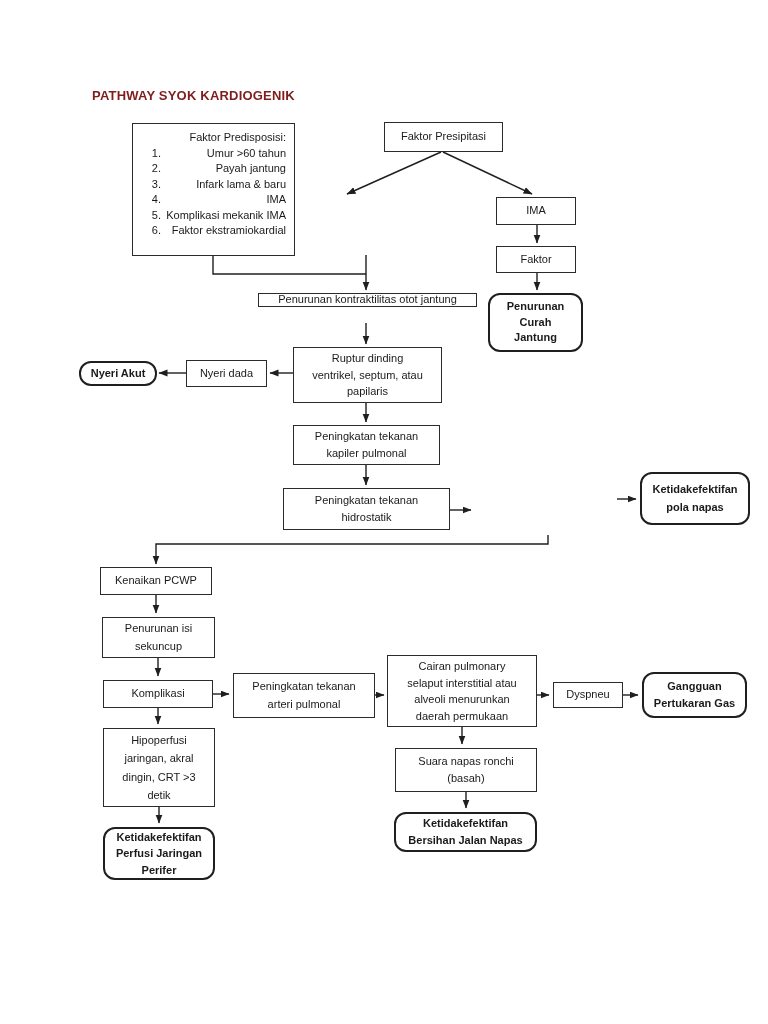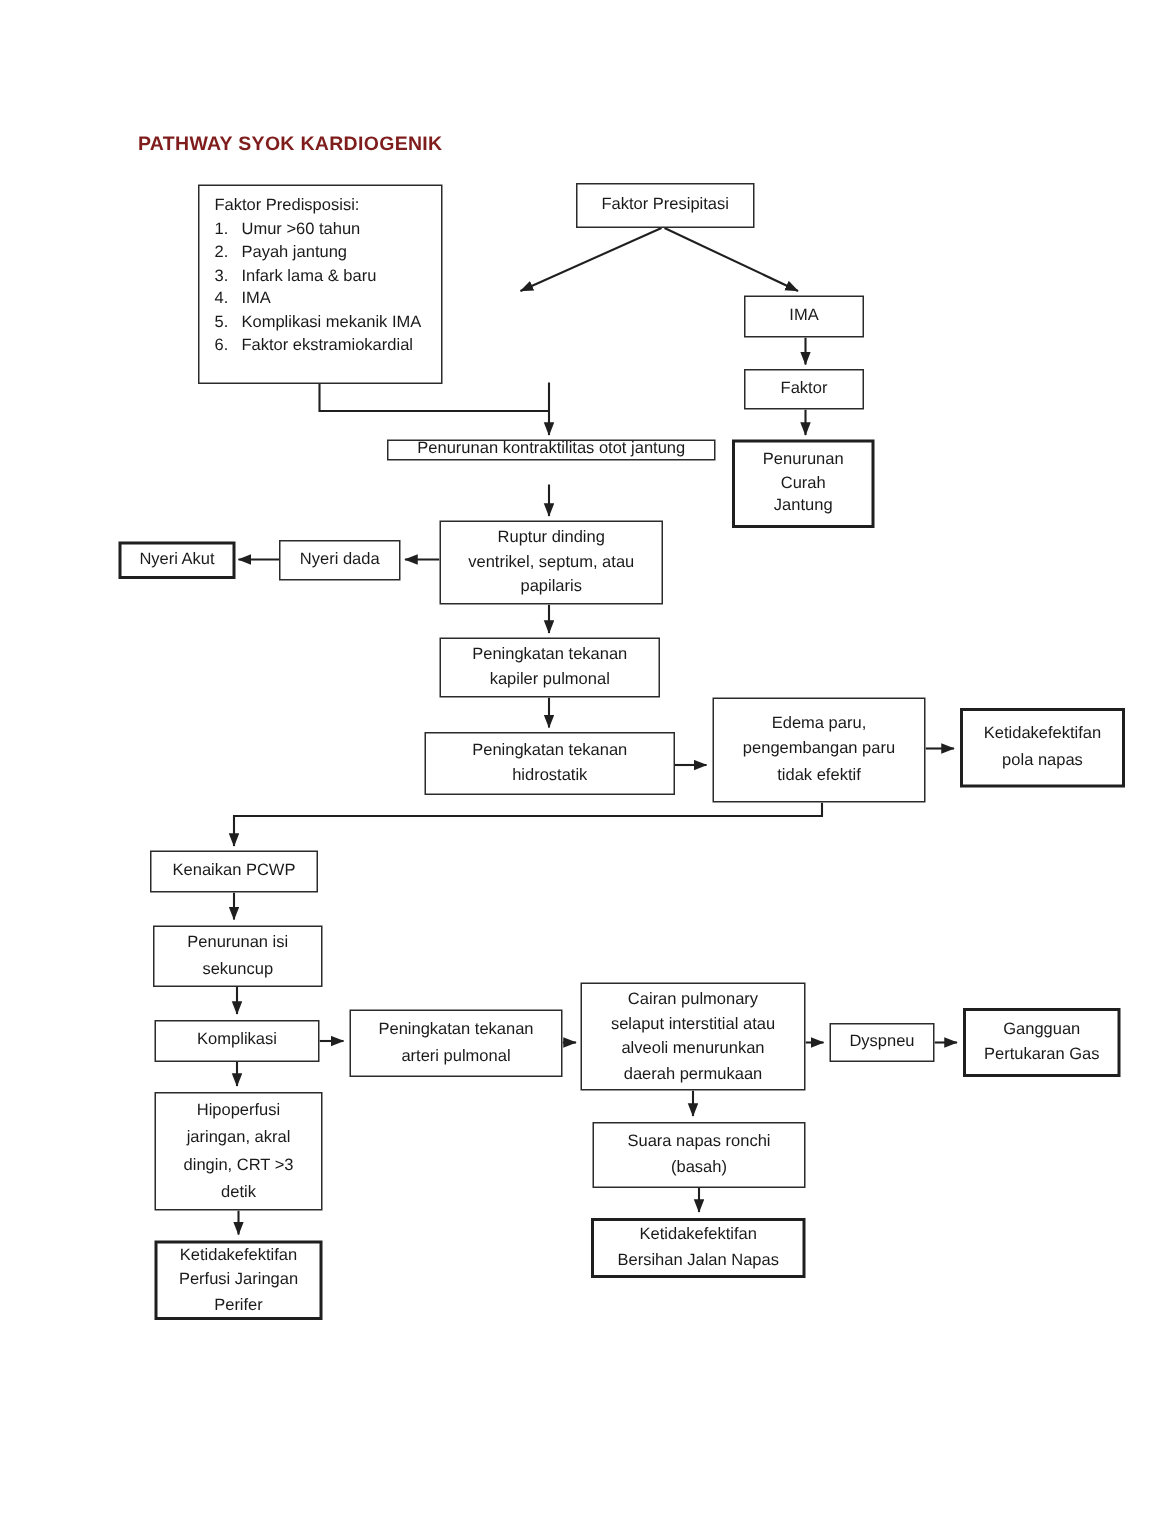--- a/index.html
+++ b/index.html
@@ -15,23 +15,23 @@
     font-size:13px;font-weight:bold;letter-spacing:.2px;color:#7f1d1d;
   }
   .connectors{position:absolute;left:0;top:0;width:768px;height:1024px;}
   .node{
     position:absolute;box-sizing:border-box;
     border:1.4px solid #2b2b2b;background:#fff;
     display:flex;align-items:center;justify-content:center;
     text-align:center;font-size:11px;line-height:1.55;
     white-space:pre-line;padding:1px 3px;color:#1a1a1a;
   }
-  .bold{font-weight:normal;border-width:2px;border-color:#1f1f1f;}
+  .bold{font-weight:bold;border-width:2px;border-color:#1f1f1f;border-radius:12px;}
   .list-node{
-    display:block;text-align:left;white-space:normal;
+    display:block;text-align:right;white-space:normal;
     padding:6px 8px 4px 10px;font-size:11px;line-height:15.5px;
   }
   .list-heading{margin:0 0 0 0;}
   .list-item{display:flex;}
   .list-item .num{flex:0 0 18px;}
   .list-item .itxt{flex:1 1 auto;}
 </style>
 </head>
 <body>
 
@@ -134,23 +134,20 @@
   <div class="node" style="left:186px;top:360px;width:81px;height:27px;">Nyeri dada</div>
 
   <div class="node bold" style="left:79px;top:361px;width:78px;height:25px;text-align:right;">Nyeri Akut</div>
 
   <div class="node" style="left:293px;top:425px;width:147px;height:40px;">Peningkatan tekanan
 kapiler pulmonal</div>
 
   <div class="node" style="left:283px;top:488px;width:167px;height:42px;">Peningkatan tekanan
 hidrostatik</div>
 
-  <div class="node" style="left:475px;top:465px;width:142px;height:70px;">Edema paru,
-pengembangan paru
-tidak efektif</div>
 
   <div class="node bold" style="left:640px;top:472px;width:110px;height:53px;">Ketidakefektifan
 pola napas</div>
 
   <div class="node" style="left:100px;top:567px;width:112px;height:28px;">Kenaikan PCWP</div>
 
   <div class="node" style="left:102px;top:617px;width:113px;height:41px;">Penurunan isi
 sekuncup</div>
 
   <div class="node" style="left:103px;top:680px;width:110px;height:28px;">Komplikasi</div>

